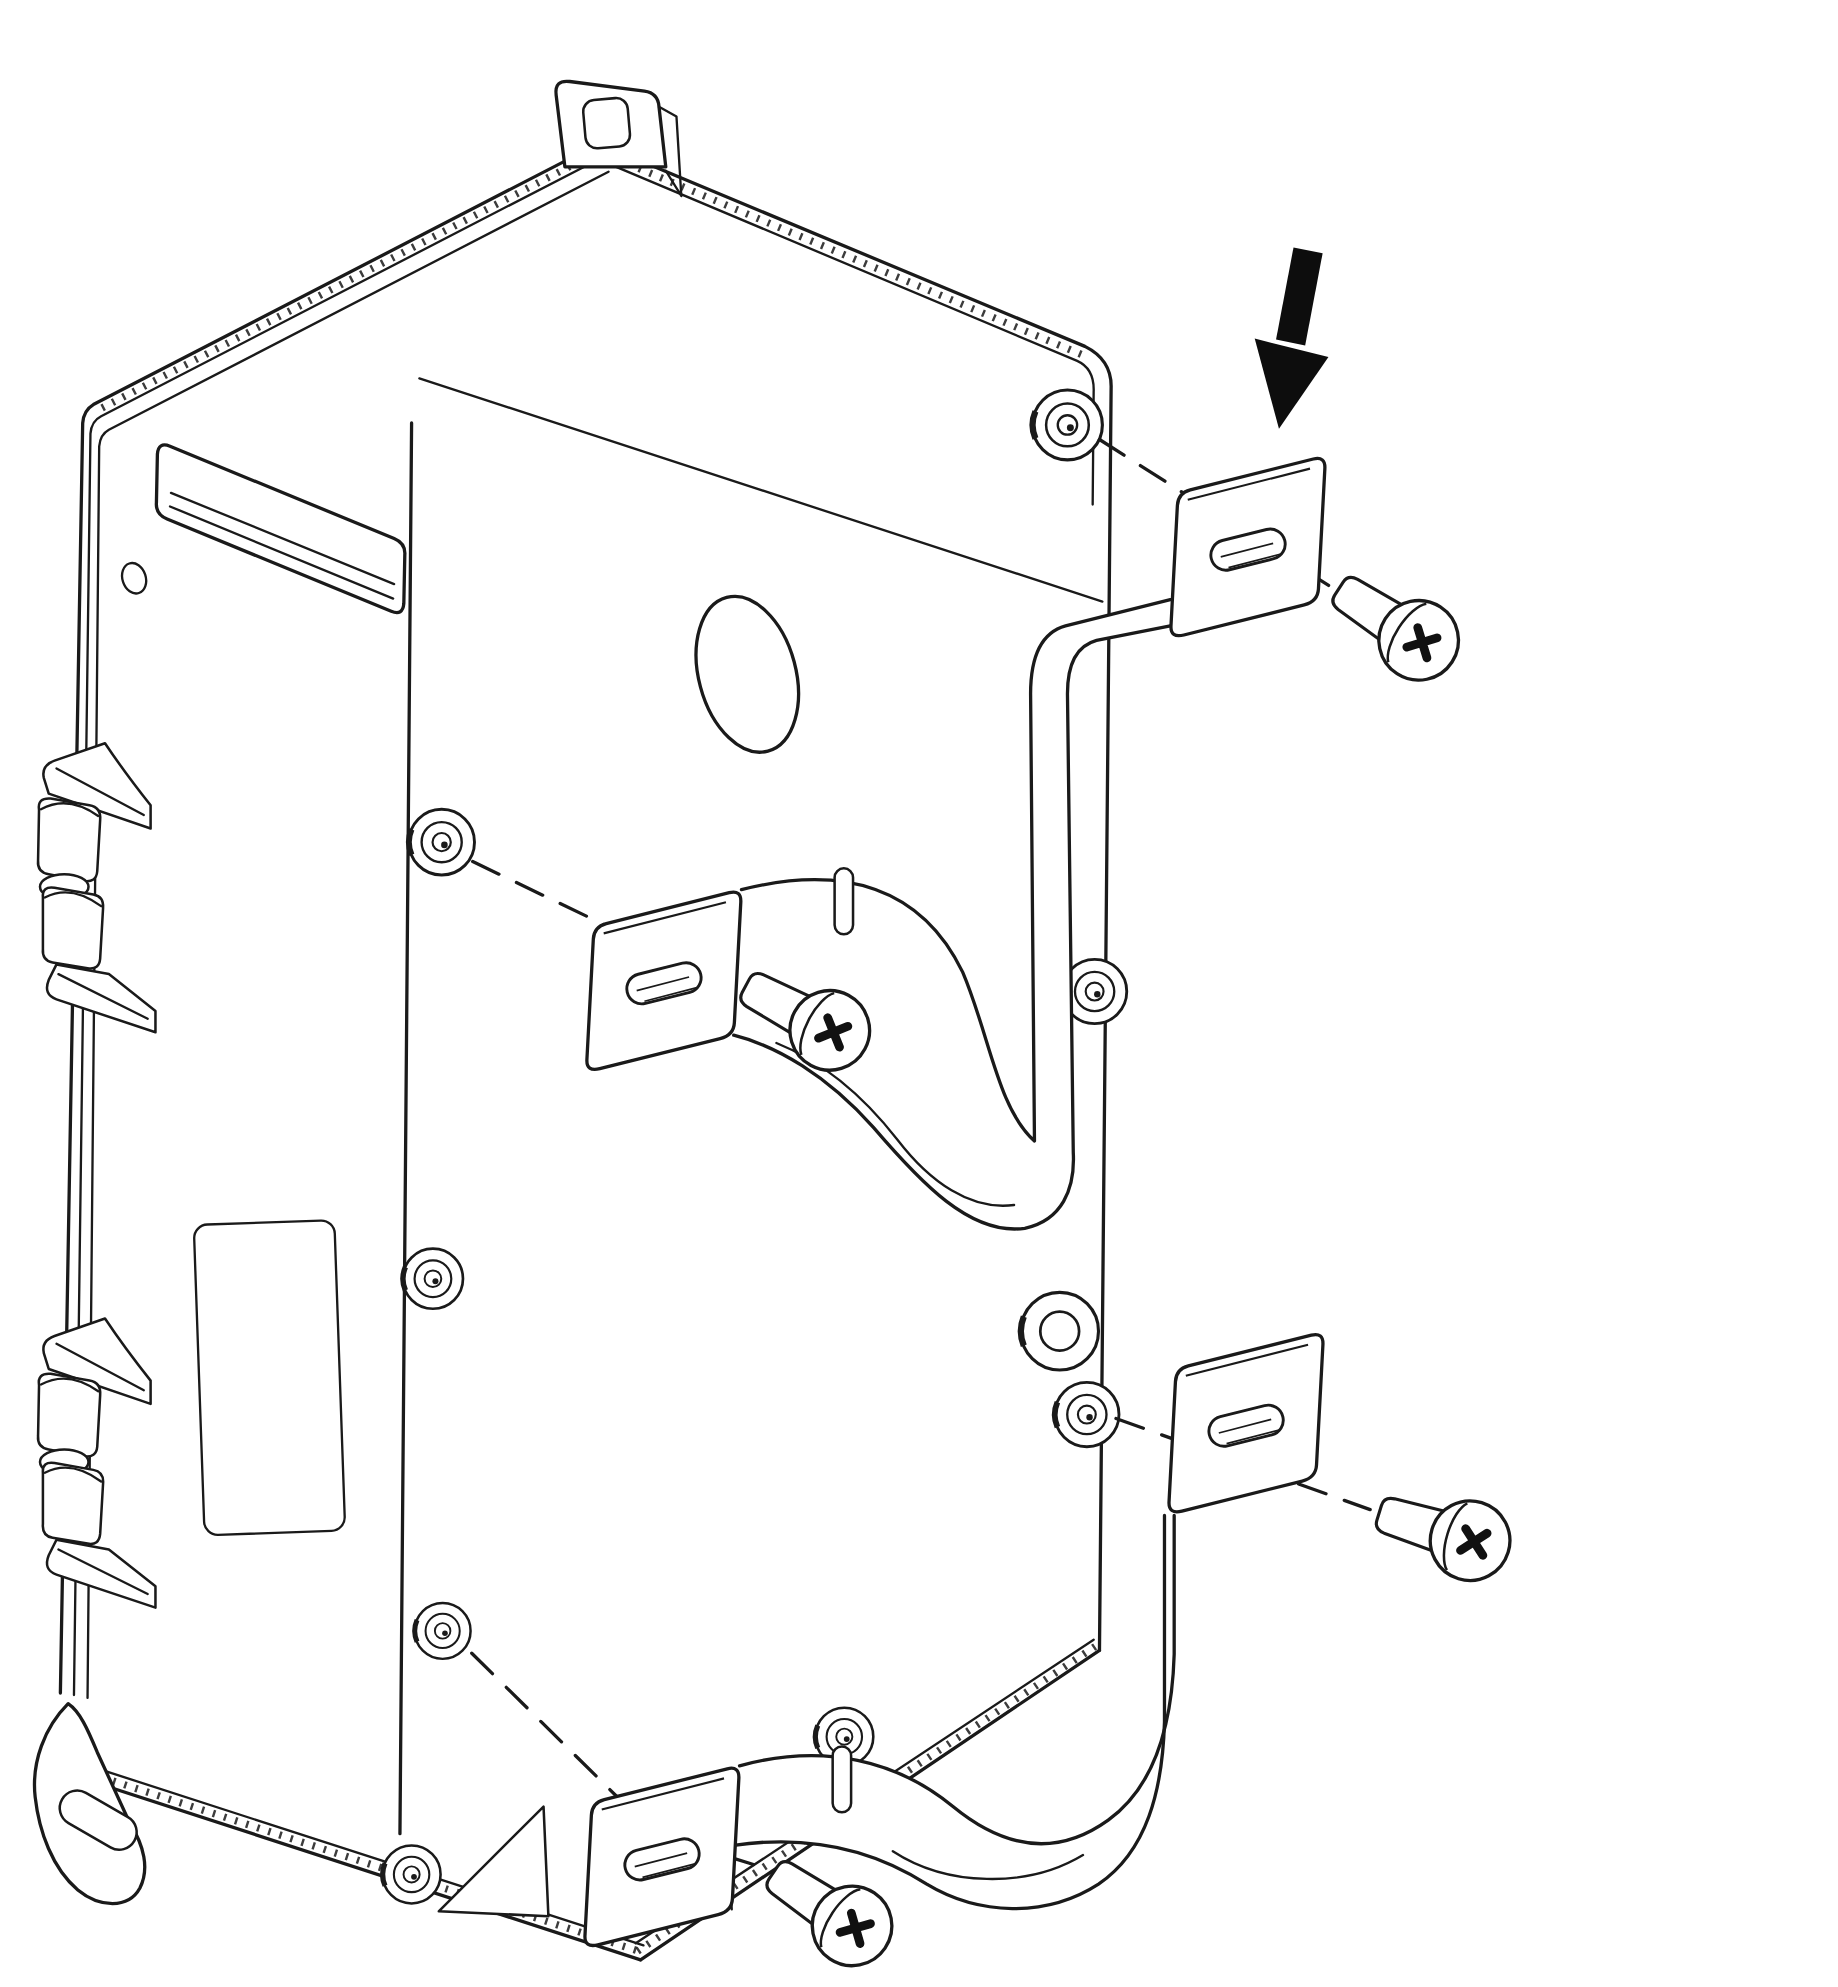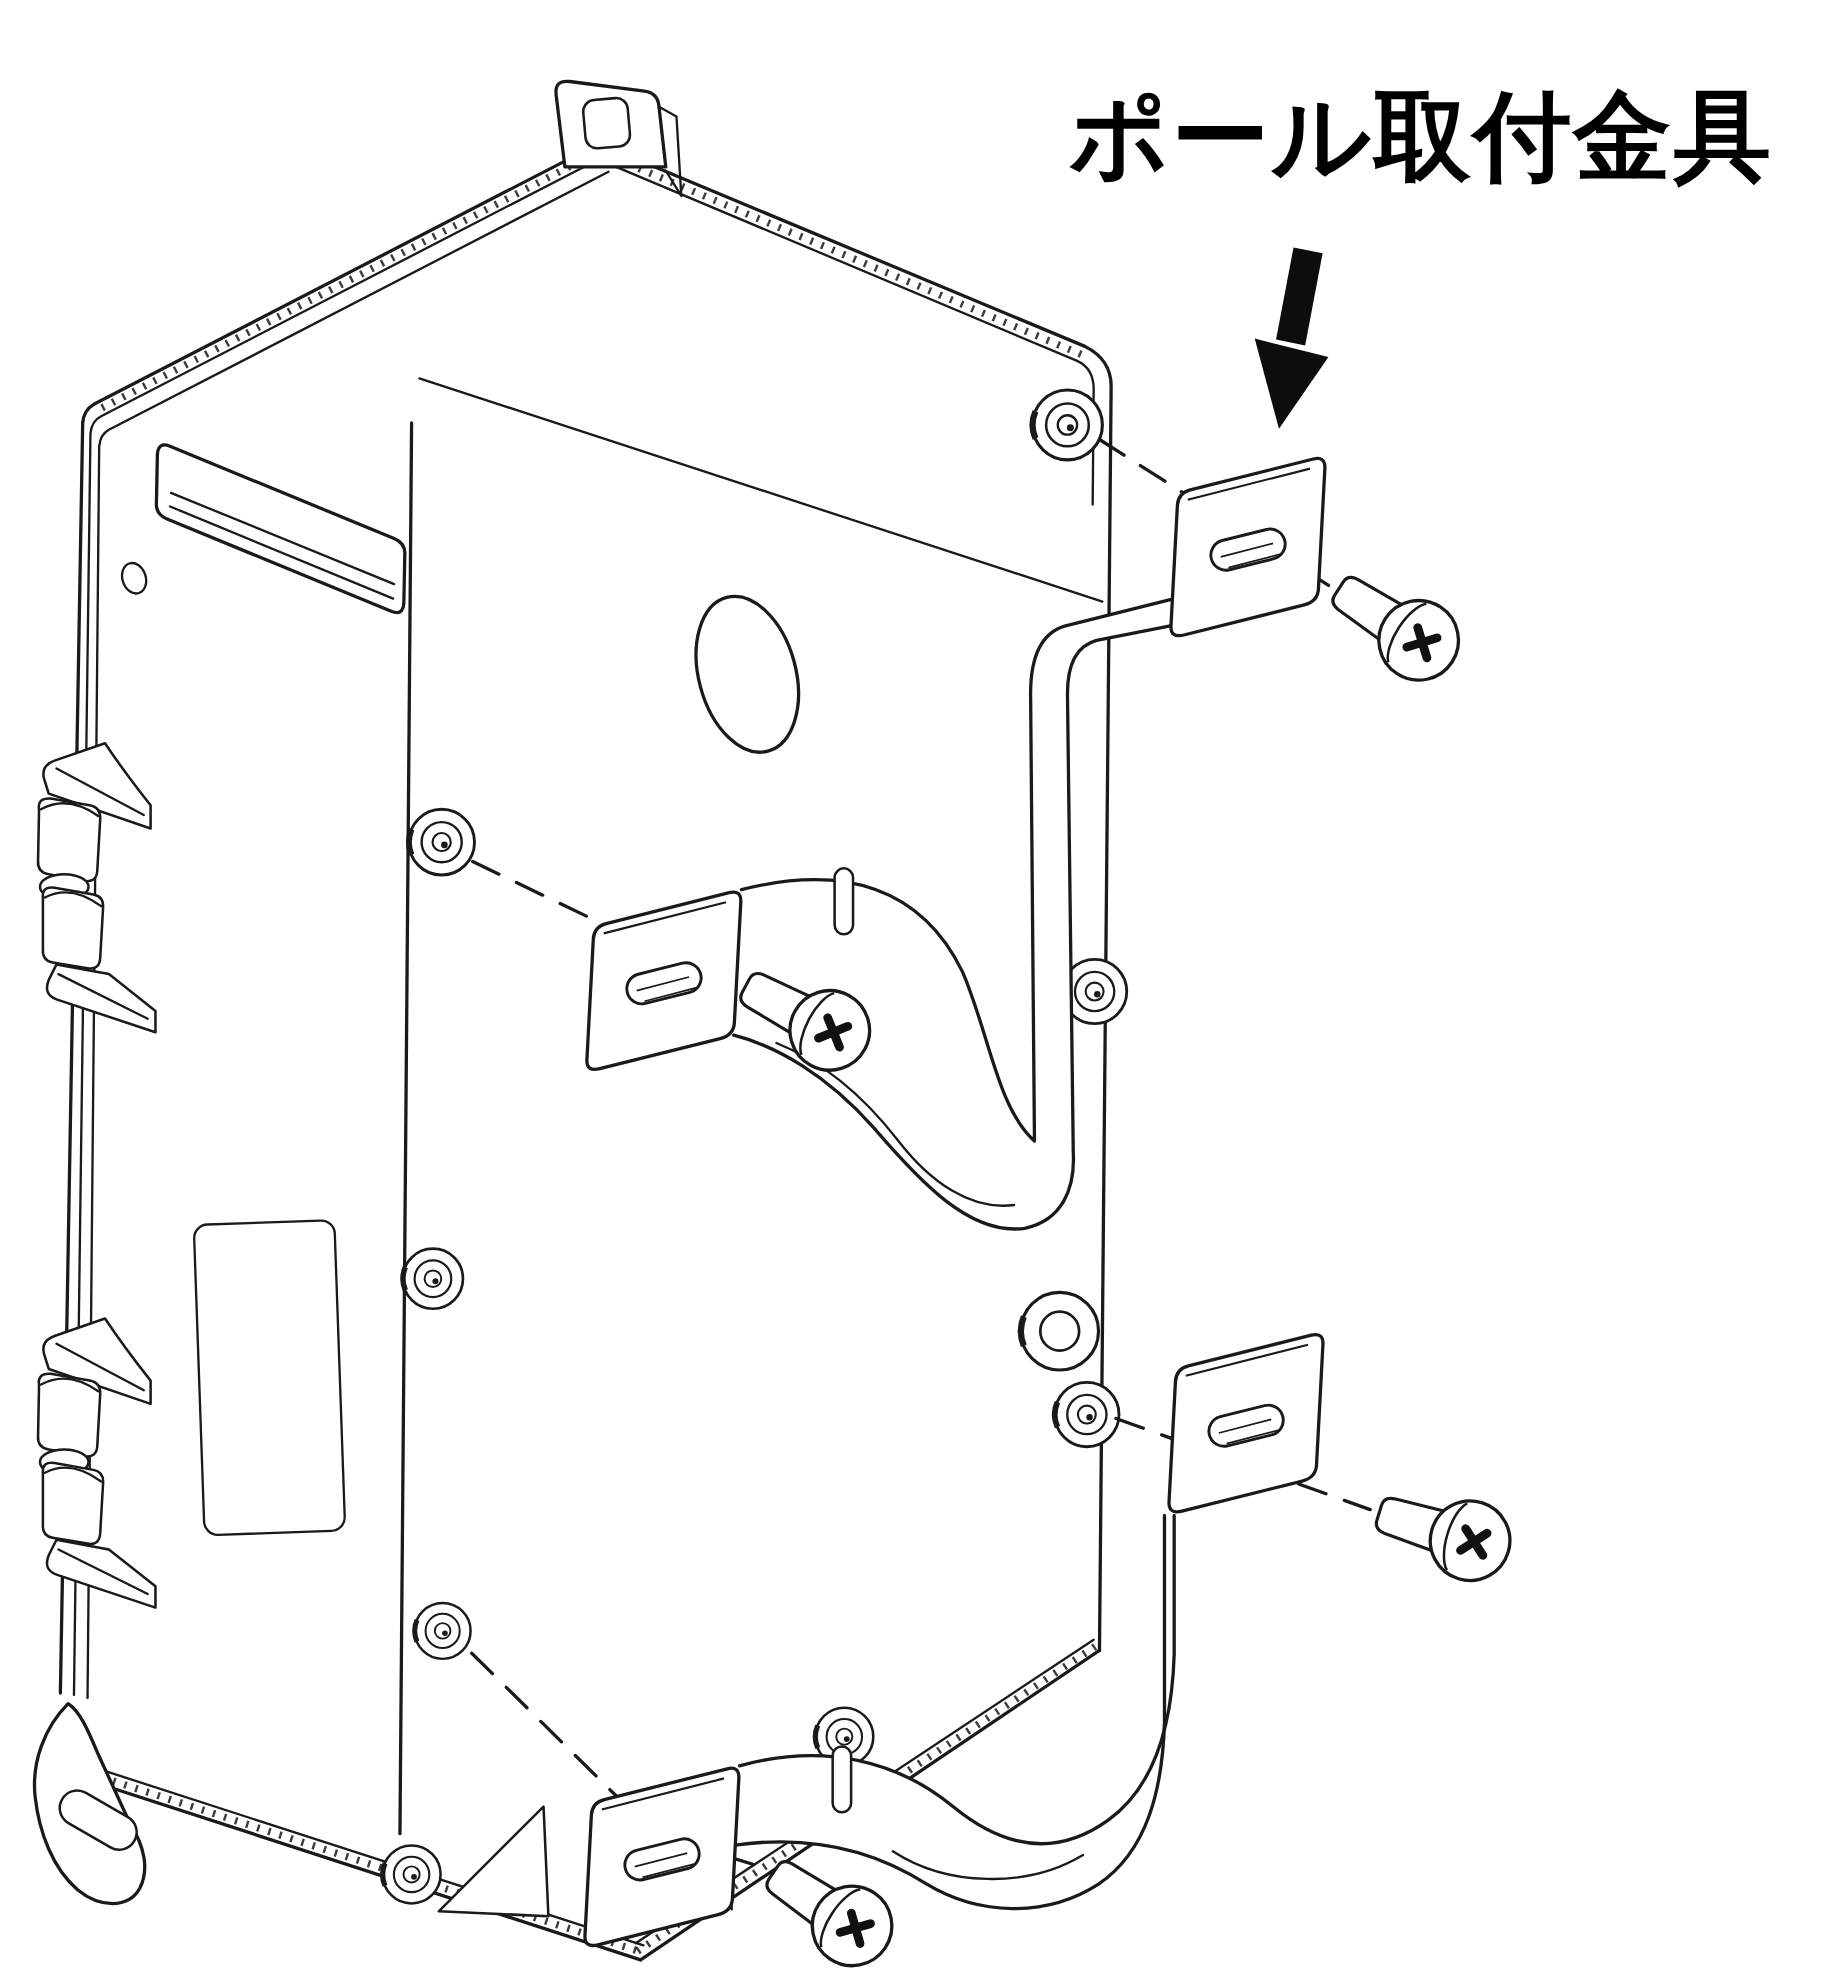--- a/index.html
+++ b/index.html
@@ -177,15 +177,14 @@
     <use href="#screw" transform="translate(1515,1588) rotate(17)"></use>
     <use href="#screw" transform="translate(878,1985) rotate(34)"></use>
   </g>
 
   <g>
     <path class="blk" d="M1333,255 L1363,261 L1345,356 L1315,350 Z"></path>
     <path class="blk" d="M1293,349 L1369,368 L1318,442 Z"></path>
   </g>
 </svg>
 
-<div class="callout">ポール取付金具</div>
 </div>
 
 
 </body></html>

